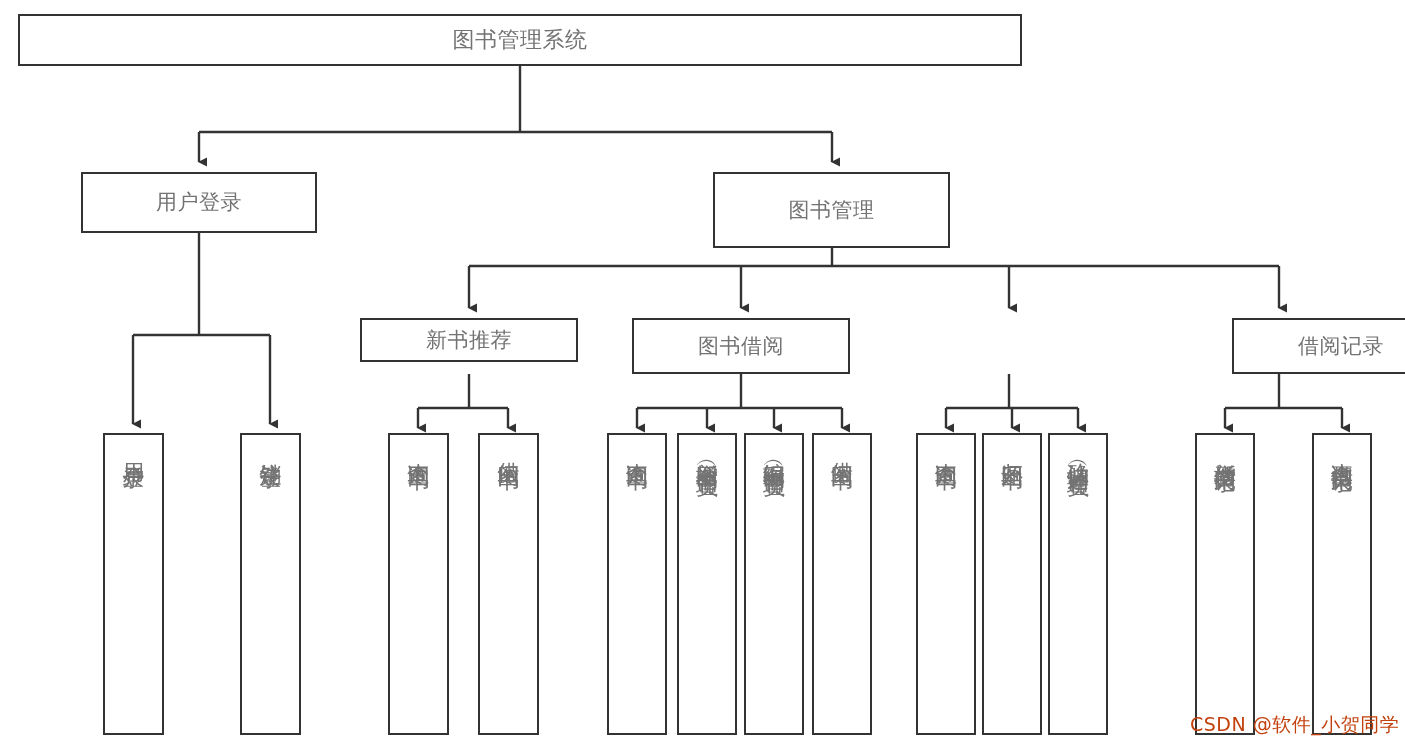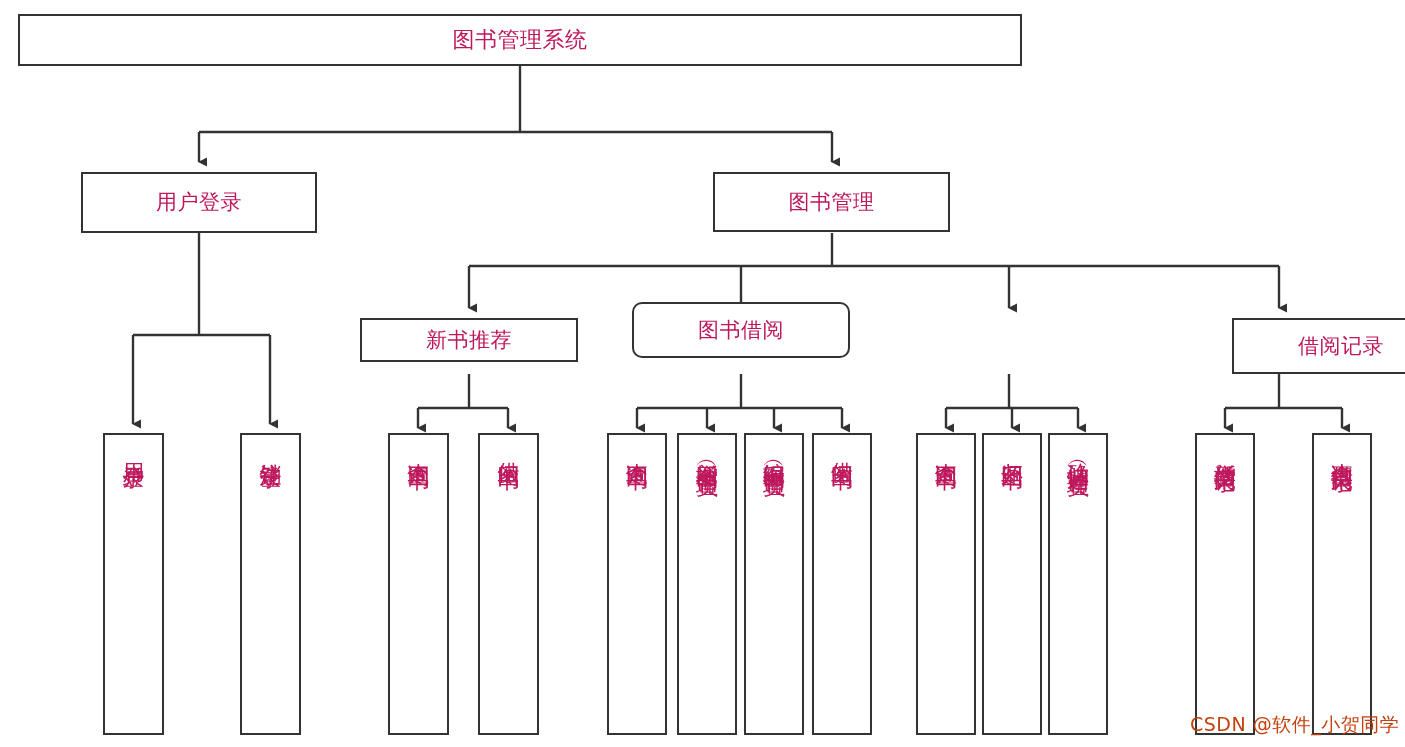--- a/index.html
+++ b/index.html
@@ -27,21 +27,21 @@
     border:2.2px solid #333333;
     background:#ffffff;
     display:flex;
     align-items:center;
     justify-content:center;
     text-align:center;
     line-height:1.18;
   }
   .node .lbl{
     display:block;
-    color:#be185d;
+    color:#737373;
   }
   
   .node.h .lbl{
     writing-mode:horizontal-tb;
     font-size:21px;
     letter-spacing:0.5px;
   }
   .node.root .lbl{ font-size:22px; }
   
   .node.v{
@@ -123,29 +123,29 @@
   </svg>
 
   <div class="node h root" style="left:18px;top:14px;width:1004px;height:52px;">
     <span class="lbl">图书管理系统</span>
   </div>
 
   <div class="node h" style="left:81px;top:172px;width:236px;height:61px;">
     <span class="lbl">用户登录</span>
   </div>
 
-  <div class="node h" style="left:713px;top:172px;width:237px;height:60px;">
+  <div class="node h" style="left:713px;top:172px;width:237px;height:76px;">
     <span class="lbl">图书管理</span>
   </div>
 
   <div class="node h" style="left:360px;top:318px;width:218px;height:44px;">
     <span class="lbl">新书推荐</span>
   </div>
 
-  <div class="node h" style="left:632px;top:302px;width:218px;height:56px;border-radius:10px;">
+  <div class="node h" style="left:632px;top:318px;width:218px;height:56px;">
     <span class="lbl">图书借阅</span>
   </div>
 
 
   <div class="node h" style="left:1232px;top:318px;width:218px;height:56px;">
     <span class="lbl">借阅记录</span>
   </div>
 
   <div class="node v" style="left:103px;top:433px;width:61px;height:302px;">
     <span class="lbl">用户登录</span>

